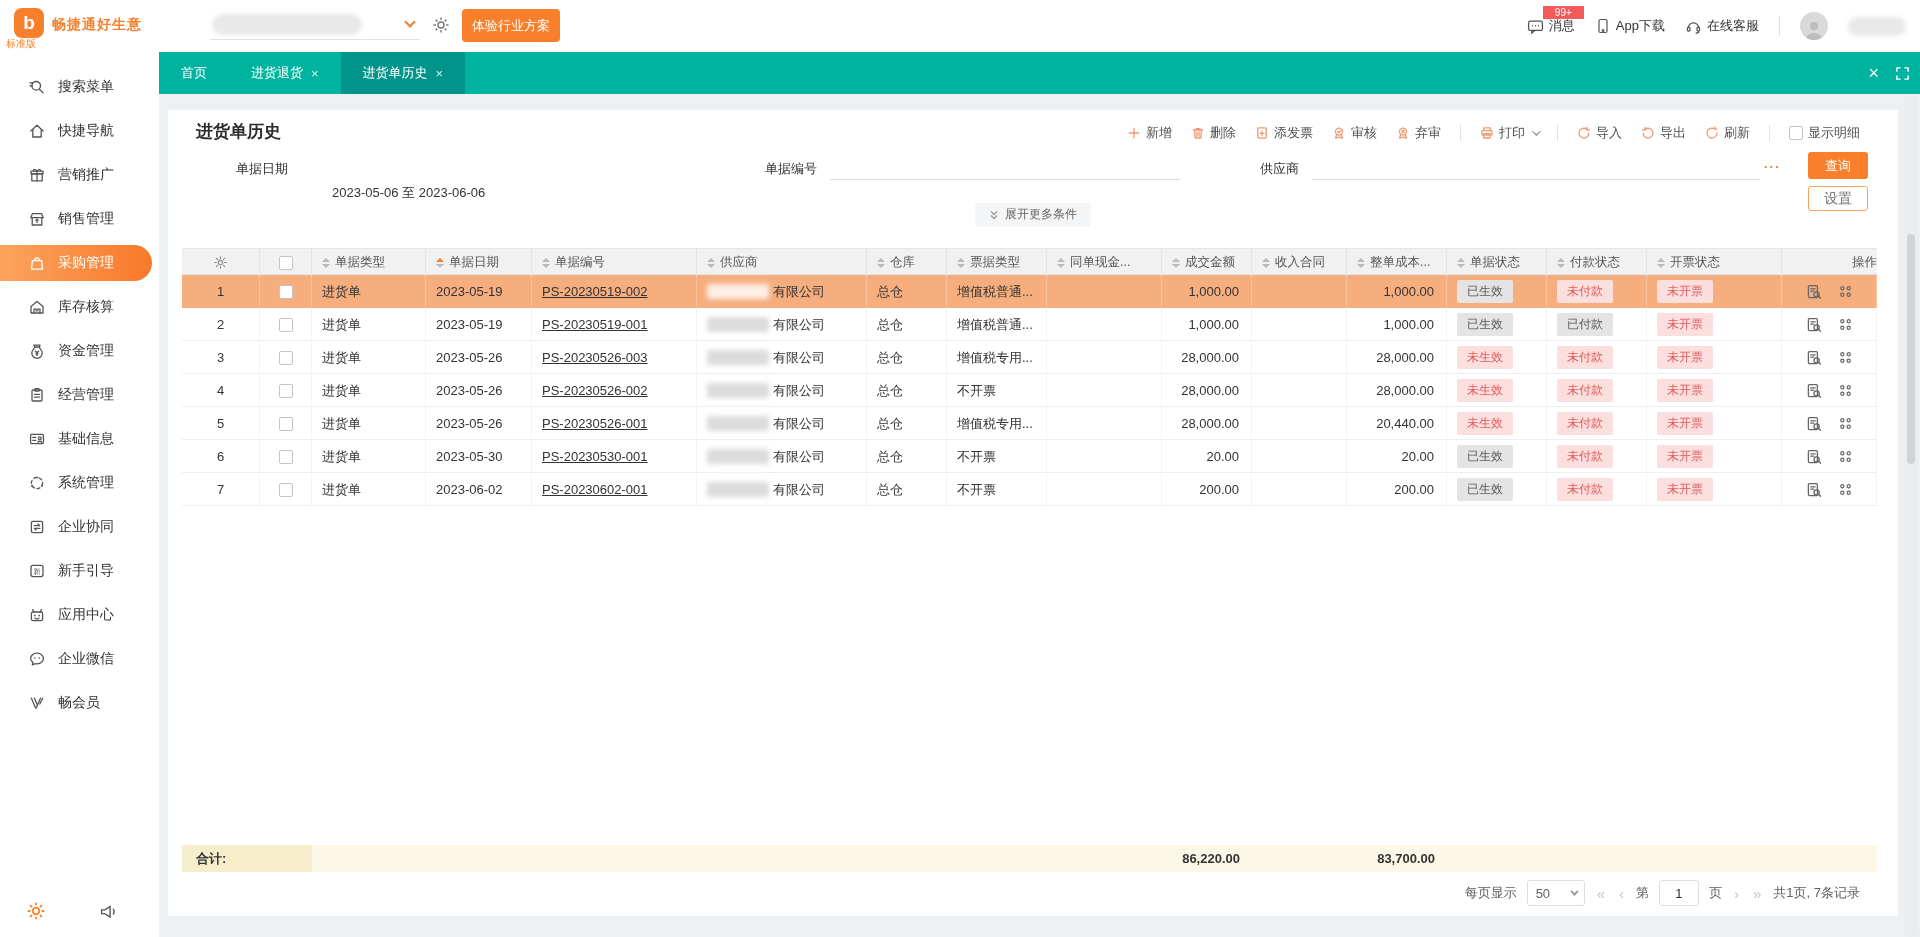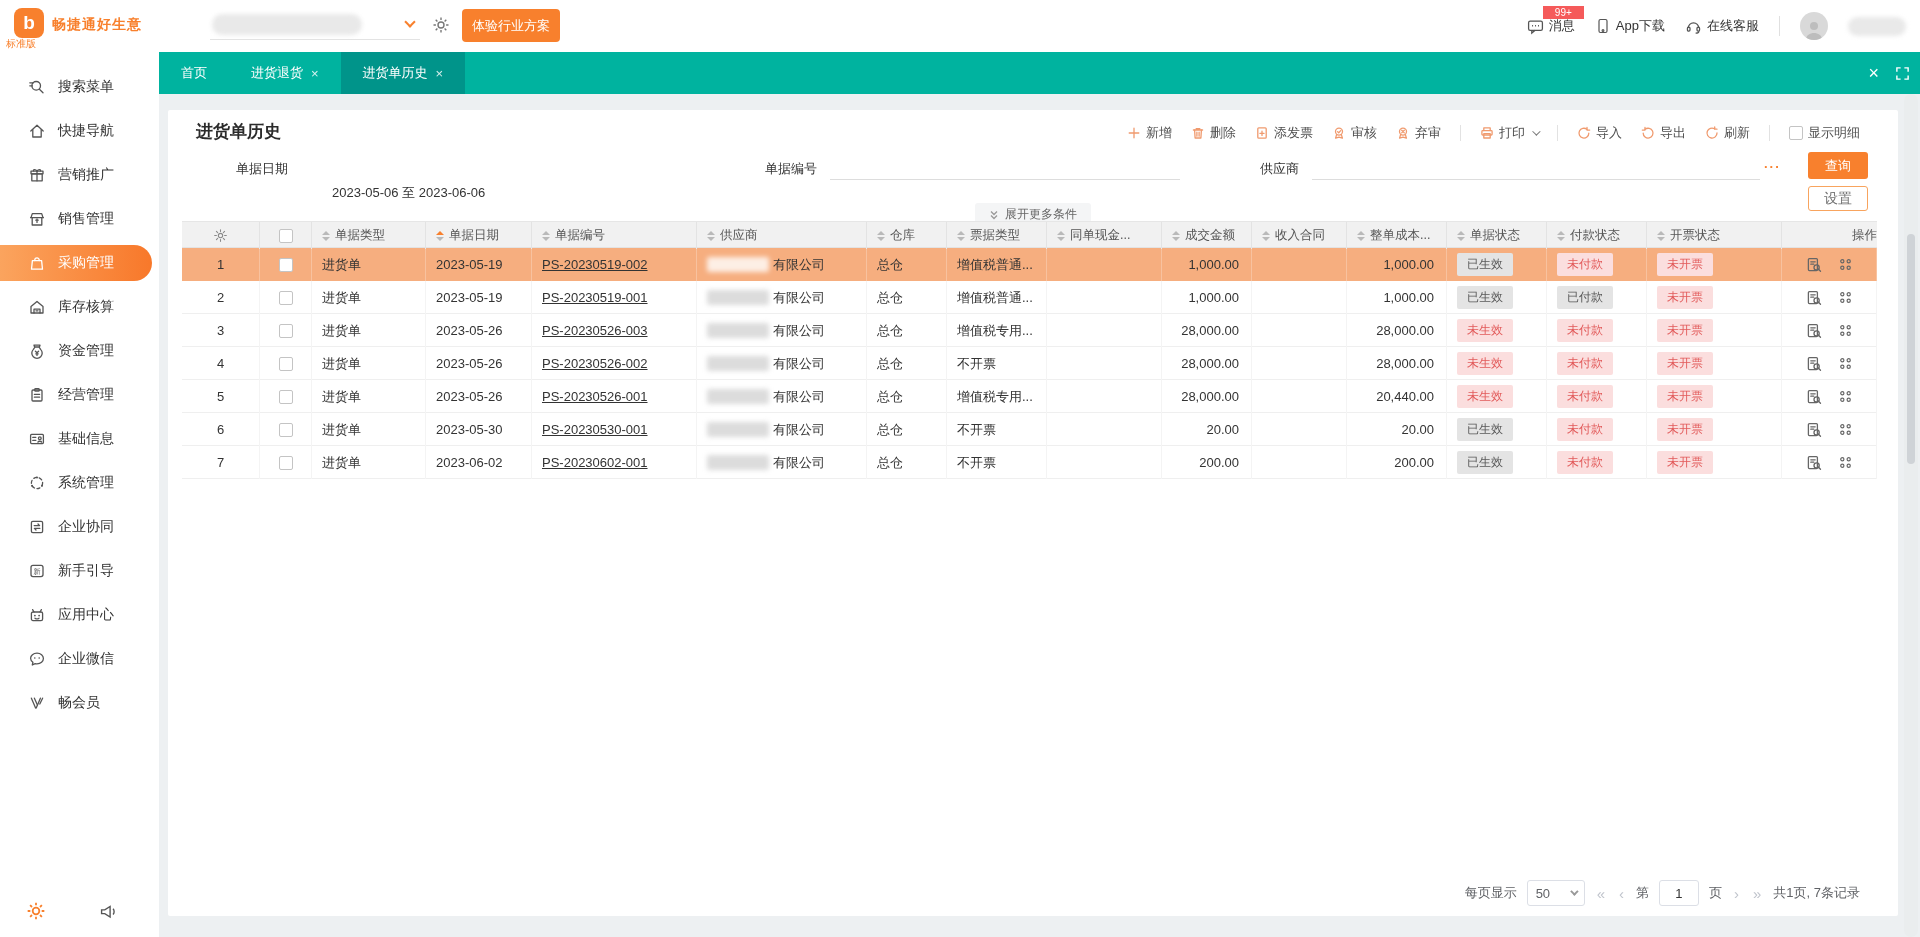--- a/index.html
+++ b/index.html
@@ -61,21 +61,21 @@
   .pill { height:24px; line-height:22px; padding:0 12px; border:1px solid #dfe4ea; border-radius:12px; color:#5f7292; background:#fff; cursor:pointer; font-size:12.5px; }
   .pill.active { background:#f8802d; border-color:#f8802d; color:#fff; }
   .date-range { position:absolute; left:164px; top:74px; color:#333; }
   .u-input { position:absolute; height:26px; border:none; border-bottom:1px solid #ddd; background:transparent; outline:none; font-family:inherit; font-size:13px; }
   .more-dots { position:absolute; left:1596px; top:46px; color:#f8802d; font-weight:bold; letter-spacing:2px; cursor:pointer; }
   .btn-search { position:absolute; left:1640px; top:42px; width:60px; height:27px; background:#f8802d; color:#fff; border:none; border-radius:3px; font-size:13px; cursor:pointer; font-family:inherit; }
   .btn-settings { position:absolute; left:1640px; top:76px; width:60px; height:25px; background:#fff; color:#737373; border:1px solid #f8a45e; border-radius:3px; font-size:14px; cursor:pointer; font-family:inherit; }
   .expand-bar { position:absolute; left:50%; transform:translateX(-50%); top:93px; background:#f4f5f6; border-radius:3px; color:#666; font-size:12px; padding:3px 14px 4px; display:flex; align-items:center; gap:6px; cursor:pointer; }
 
   
-  .tbl { position:absolute; left:14px; top:111px; width:1695px; }
+  .tbl { position:absolute; left:14px; top:138px; width:1695px; }
   .tr { display:grid; grid-template-columns:78px 52px 114px 106px 165px 170px 80px 100px 115px 90px 95px 100px 100px 100px 135px 95px; align-items:center; }
   .thead { height:27px; background:#f1f1f1; border-top:1px solid #e6e6e6; border-bottom:1px solid #e3e3e3; color:#555; font-size:12.5px; }
   .th { display:flex; align-items:center; gap:5px; padding-left:10px; height:27px; border-right:1px solid #e3e3e3; overflow:hidden; white-space:nowrap; }
   .th:last-child { border-right:none; justify-content:flex-end; padding-left:0; }
   .th.center { justify-content:center; padding-left:0; }
   .sort { display:flex; flex-direction:column; gap:2px; }
   .sort i { display:block; width:0; height:0; border-left:4px solid transparent; border-right:4px solid transparent; }
   .sort .up { border-bottom:4px solid #b9b9b9; } .sort .dn { border-top:4px solid #b9b9b9; }
   .sort .up.on { border-bottom-color:#f8802d; }
   .row { height:33px; border-bottom:1px solid #efefef; font-size:13px; color:#333; background:#fff; }
@@ -917,20 +917,33 @@
                 <circle cx="11.4" cy="4.6" r="1.7"></circle>
                 <circle cx="4.6" cy="11.4" r="1.7"></circle>
                 <circle cx="11.4" cy="11.4" r="1.7"></circle>
               </svg>
             </span>
           </div>
         </div>
       </div>
   </div>
 
+  <div class="tr totals">
+    <span class="lbl">合计:</span>
+    <span></span>
+      <span></span>
+      <span></span>
+      <span></span>
+      <span></span>
+      <span></span>
+      <span></span>
+    <span class="right" style="grid-column:10;">86,220.00</span>
+    <span></span>
+    <span class="right" style="grid-column:12;">83,700.00</span>
+  </div>
 
   <div class="pagin">
     <span>每页显示</span>
     <span class="pp-select">
       <span>50</span>
       <span class="chev"></span>
     </span>
     <span class="nav-ic">«</span>
     <span class="nav-ic">‹</span>
     <span>第</span>

